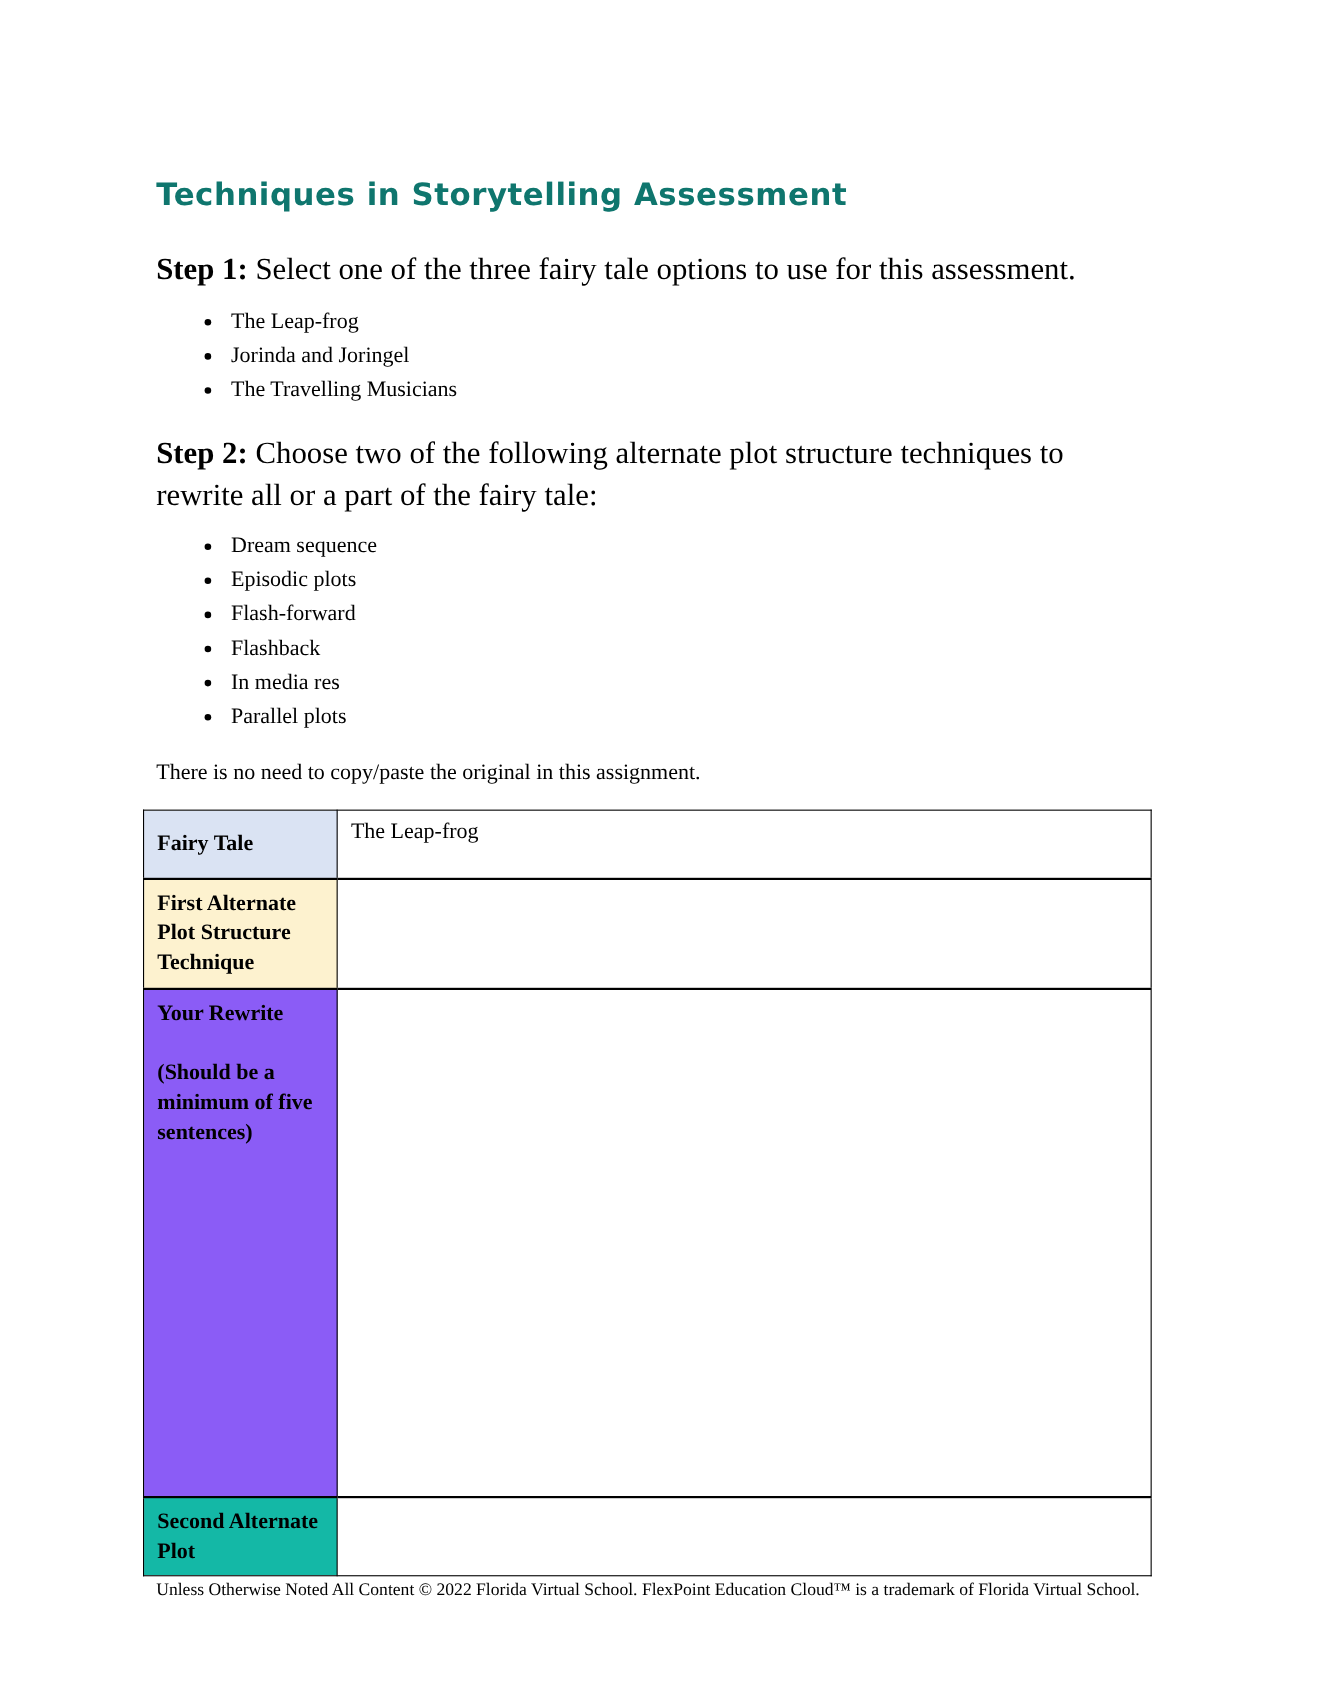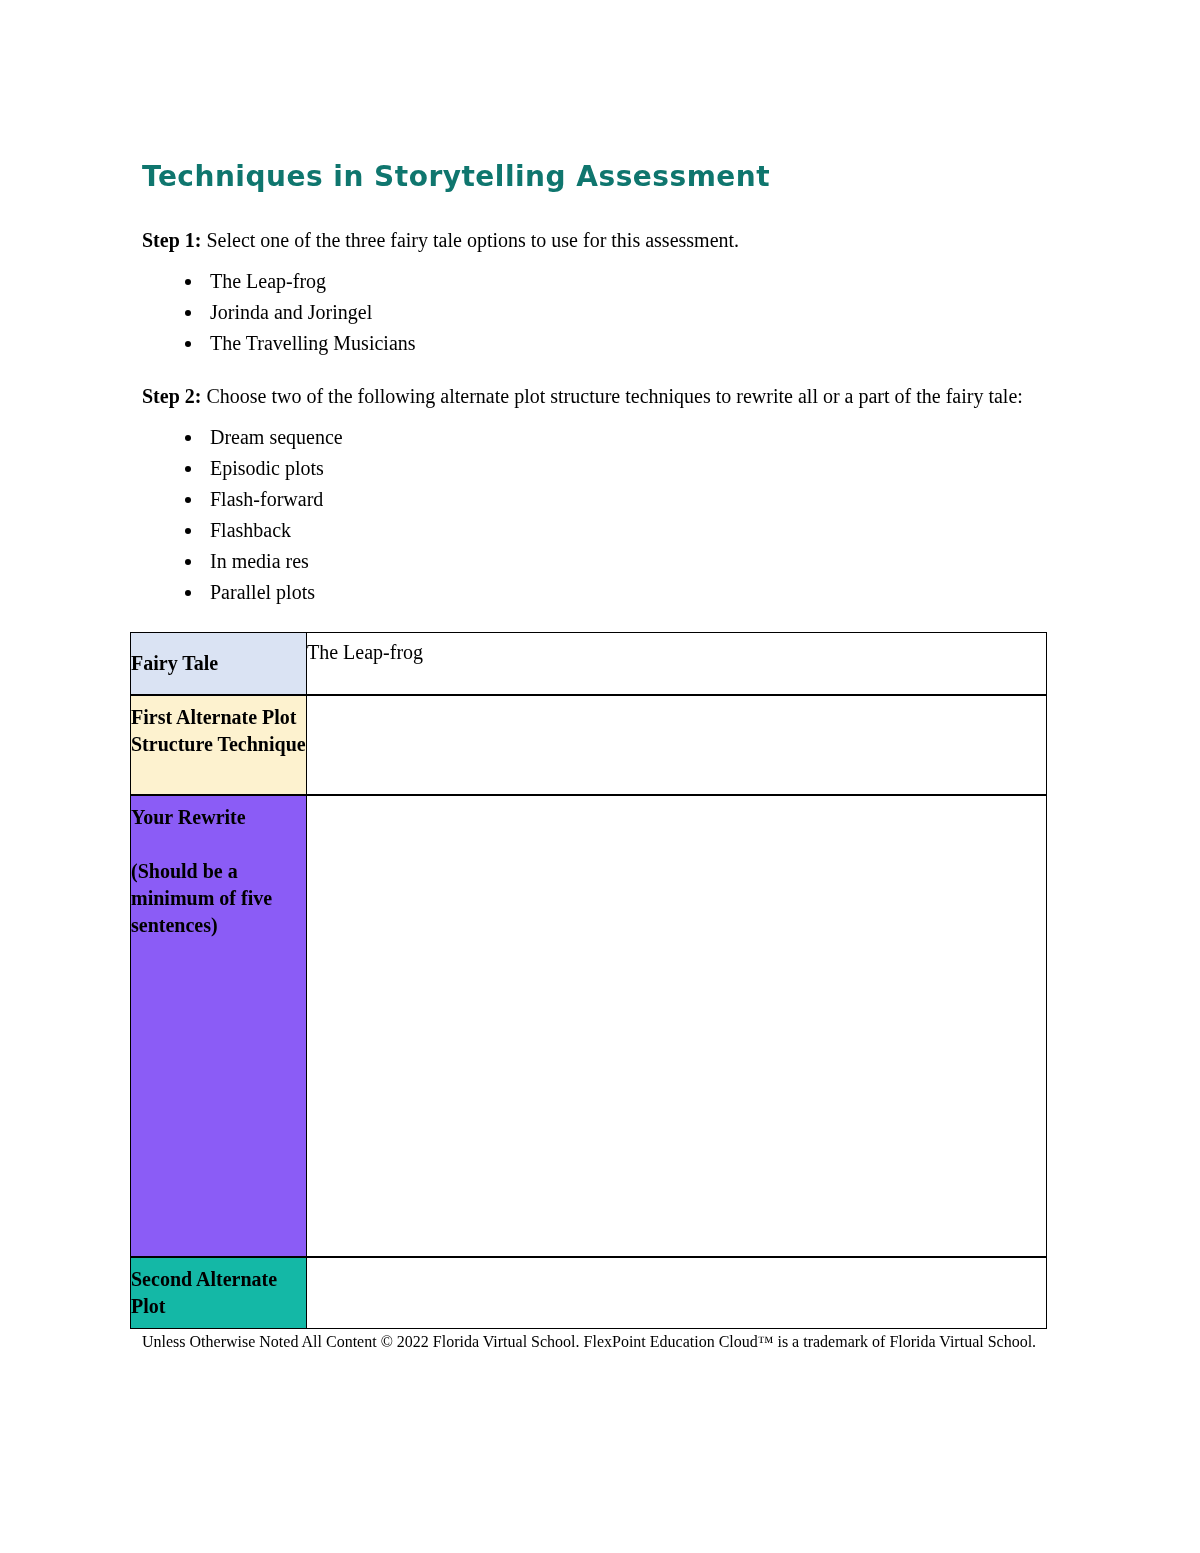--- a/index.html
+++ b/index.html
@@ -18,21 +18,21 @@
   }
   .doc-title {
     font-family: "DejaVu Sans", "Liberation Sans", sans-serif;
     font-weight: bold;
     font-size: 28px;
     letter-spacing: 0.5px;
     color: #0f766e;
     margin-bottom: 34px;
   }
   .para {
-    font-size: 20px;
+    font-size: 28px;
     line-height: 1.35;
     margin-bottom: 14px;
     max-width: 906px;
   }
   .para b { font-weight: bold; }
   ul.bullet-list {
     margin: 14px 0 26px 0;
     padding-left: 62px;
     font-size: 20px;
     line-height: 1.35;
@@ -48,21 +48,21 @@
   table.answer-table {
     border-collapse: collapse;
     margin-left: -12px;
     width: 917px;
     table-layout: fixed;
   }
   table.answer-table td {
     border: 1.5px solid #000000;
     vertical-align: top;
     font-size: 20px;
-    padding: 8px 0;
+    padding: 8px 12px;
   }
   table.answer-table tr + tr td {
     border-top-width: 2.5px;
   }
   td.label-cell {
     width: 176px;
     font-weight: bold;
     line-height: 1.35;
   }
   td.value-cell {
@@ -110,20 +110,21 @@
 
   <ul class="bullet-list">
     <li>Dream sequence</li>
     <li>Episodic plots</li>
     <li>Flash-forward</li>
     <li>Flashback</li>
     <li>In media res</li>
     <li>Parallel plots</li>
   </ul>
 
+  <p class="note">There is no need to copy/paste the original in this assignment.</p>
 
   <table class="answer-table">
     <tbody>
         <tr class="row-fairy-tale">
       <td class="label-cell">Fairy Tale</td>
       <td class="value-cell">The Leap-frog</td>
     </tr>
     <tr class="row-first-alt">
       <td class="label-cell">First Alternate Plot Structure Technique</td>
       <td class="value-cell"></td>

